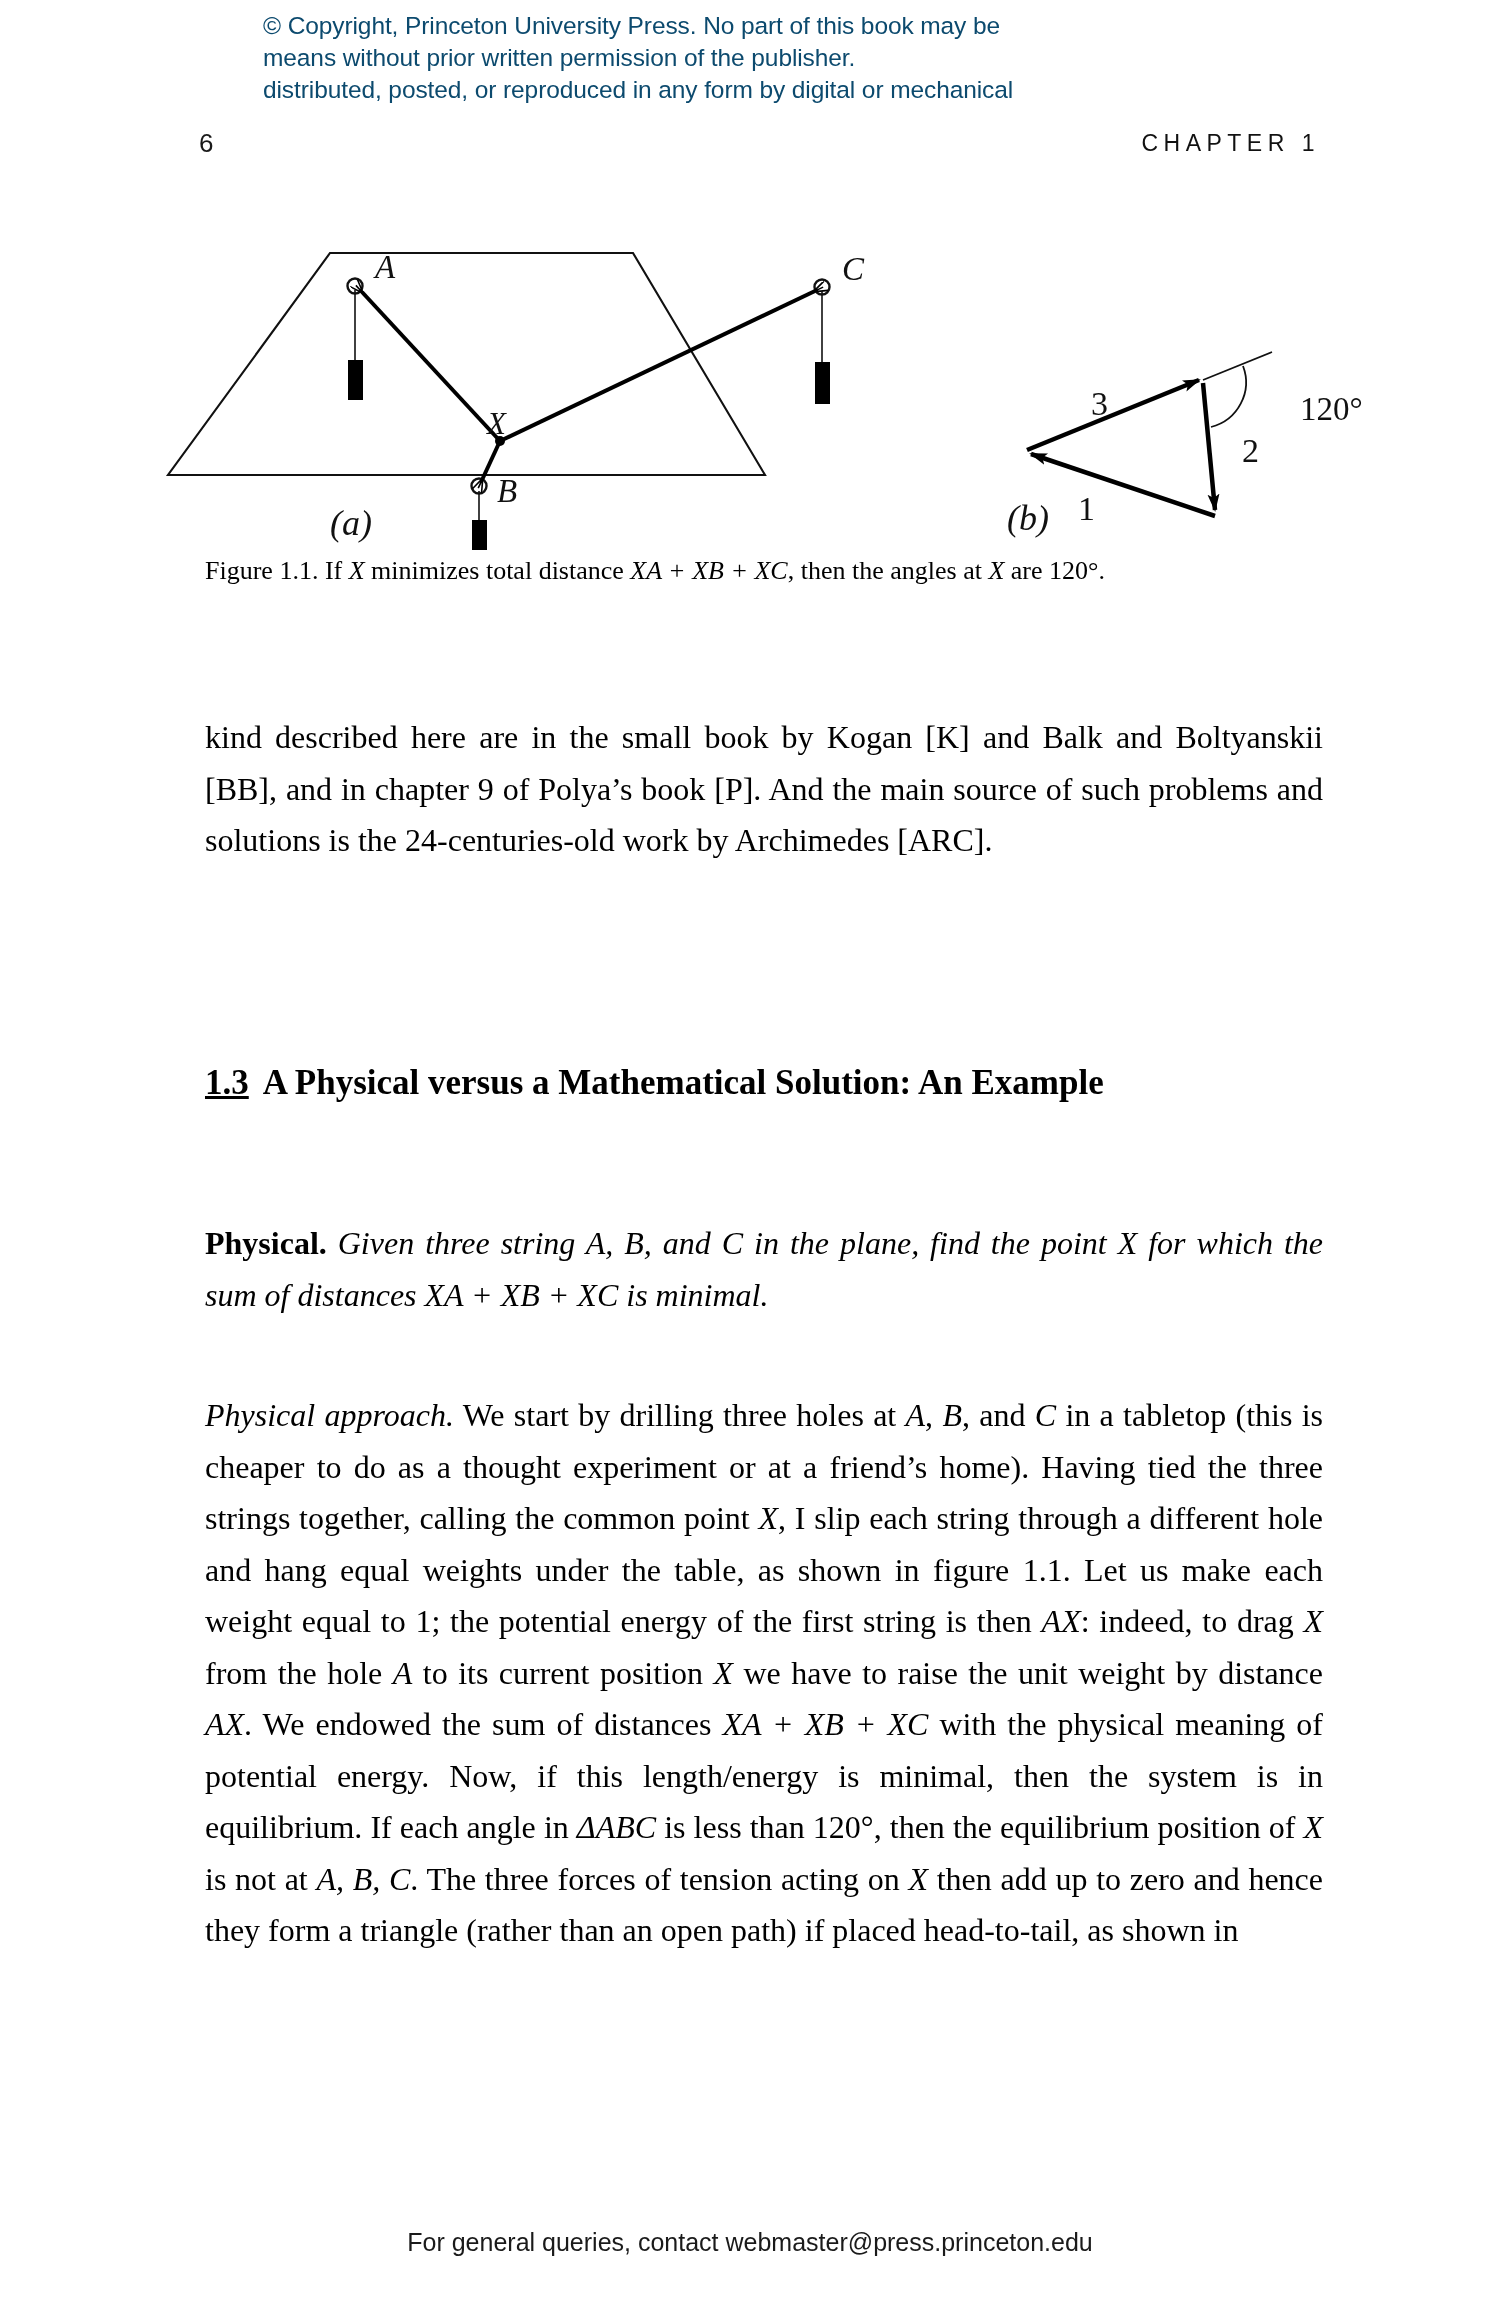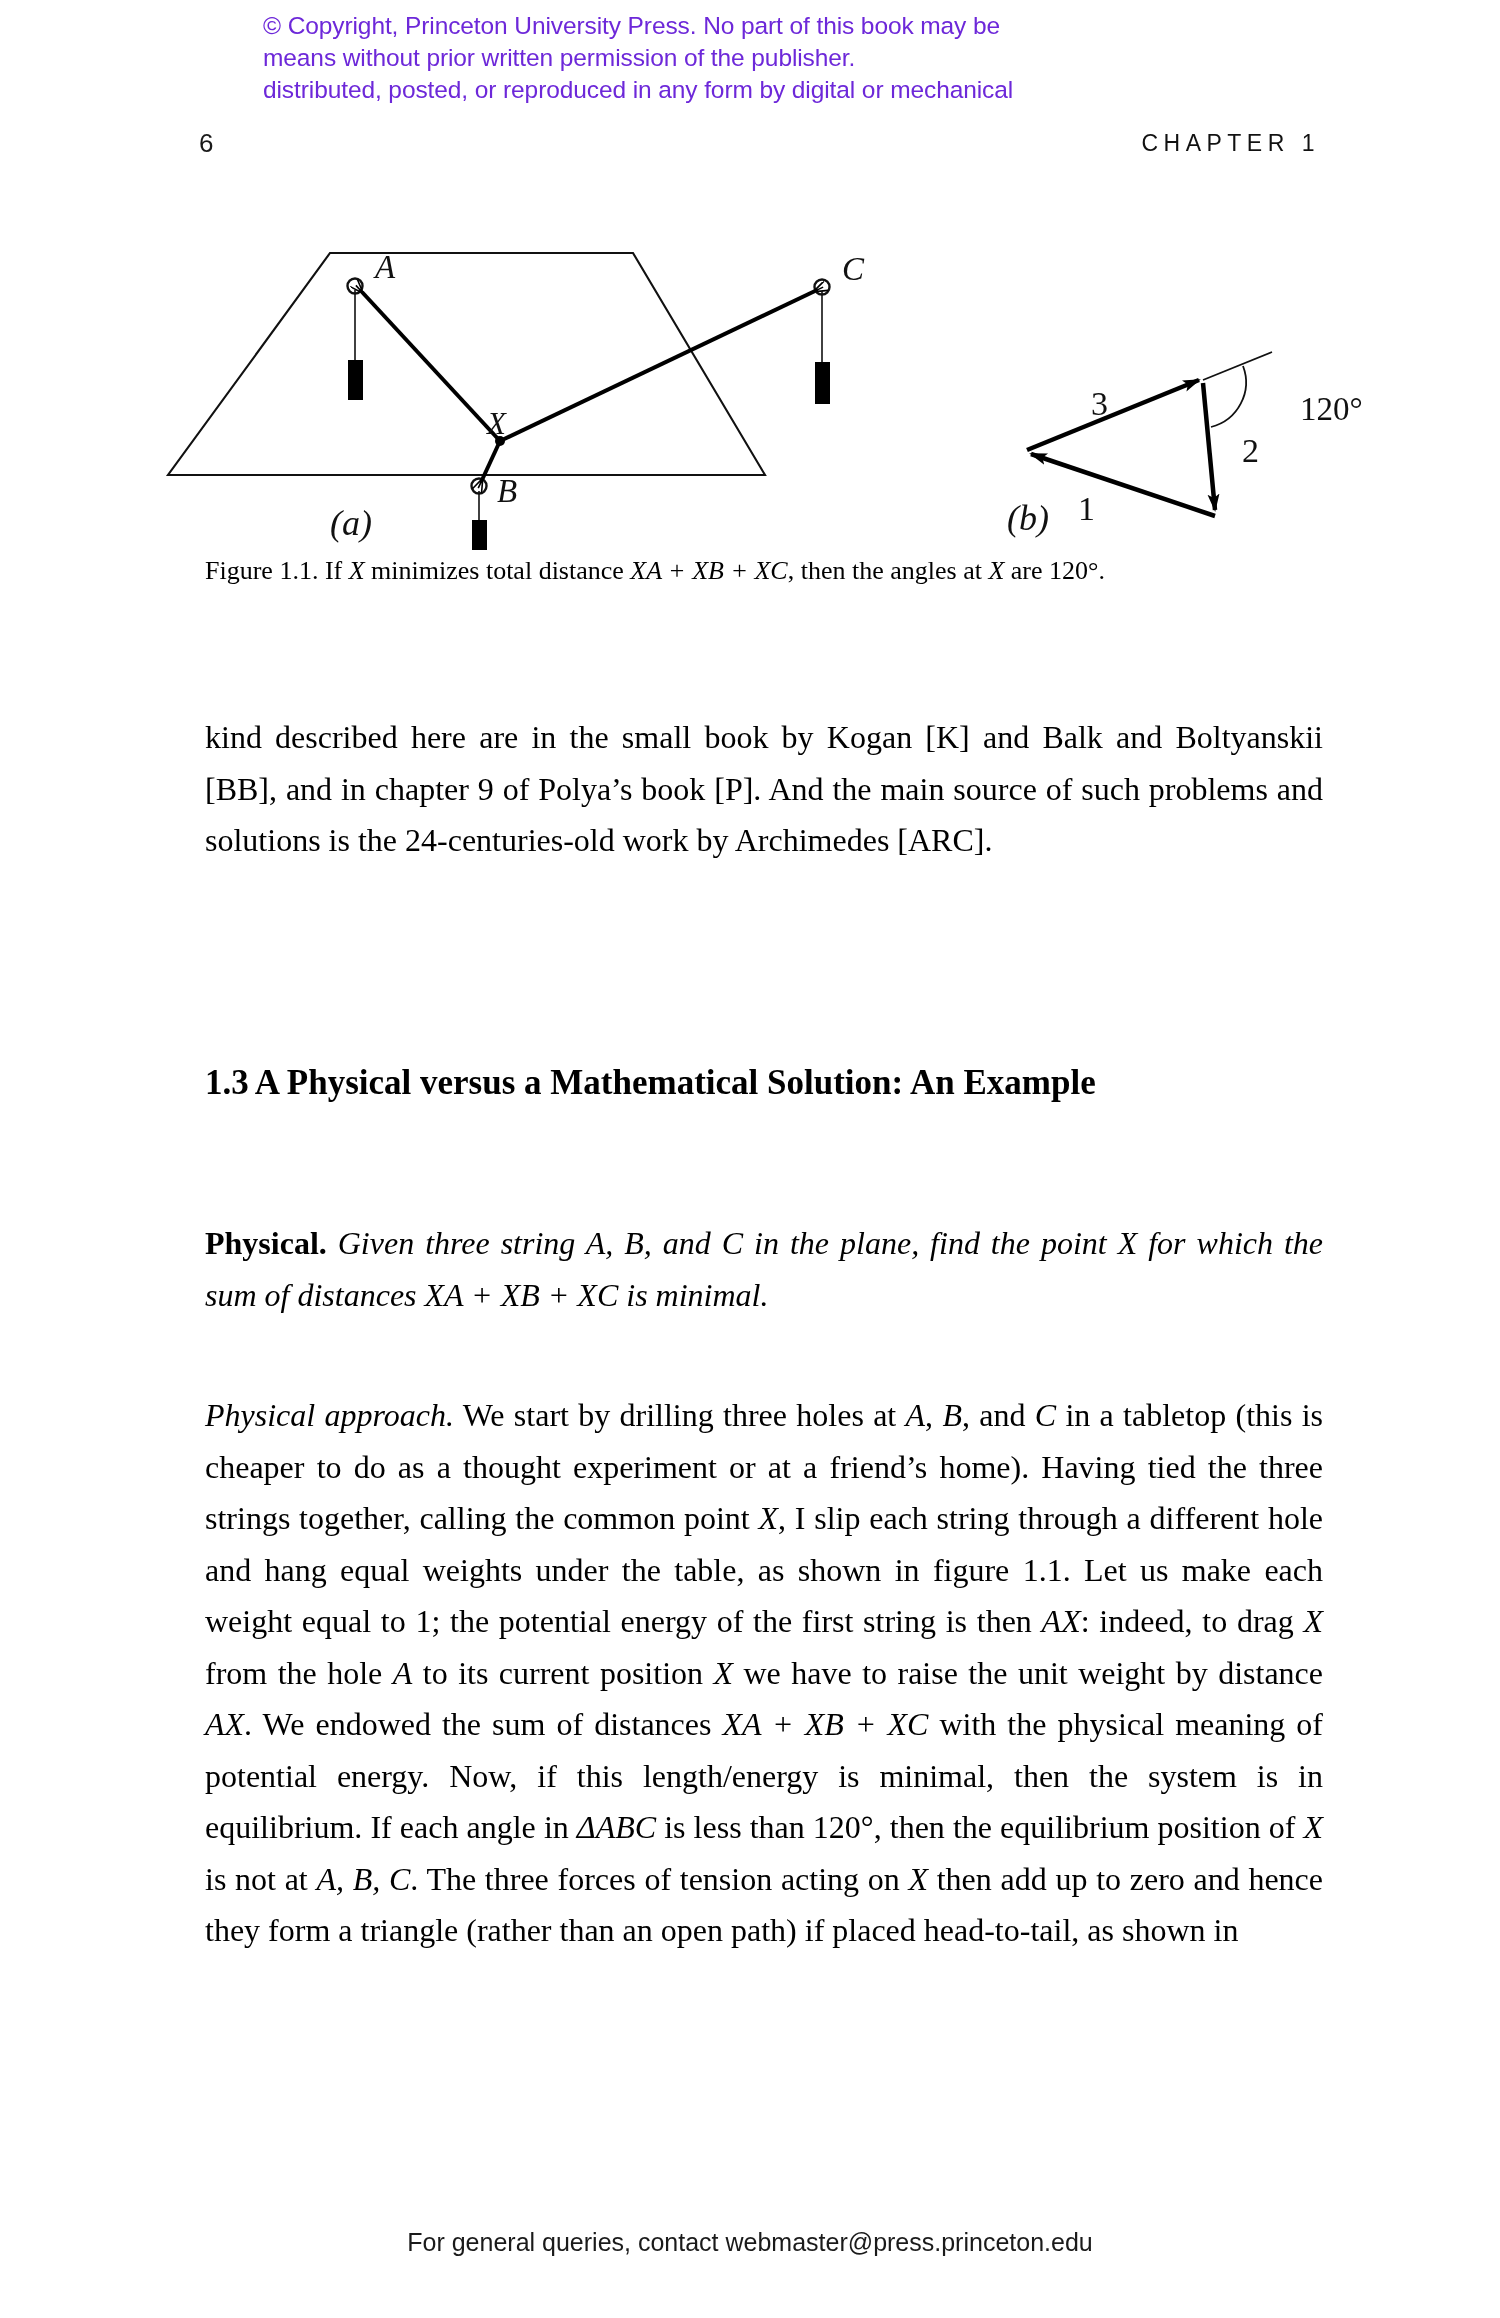--- a/index.html
+++ b/index.html
@@ -19,21 +19,21 @@
 
   
   .copyright {
     position: absolute;
     left: 263px;
     top: 10px;
     width: 960px;
     font-family: "Liberation Sans", "DejaVu Sans", sans-serif;
     font-size: 24.5px;
     line-height: 32px;
-    color: #6d28d9;
+    color: #0c4a6e;
     letter-spacing: -0.1px;
   }
   .copyright div { white-space: nowrap; }
 
   
   .runhead {
     position: absolute;
     top: 128px;
     left: 0;
     width: 1500px;
@@ -97,21 +97,21 @@
 
   .section-head {
     position: absolute;
     left: 205px;
     top: 1030px;
     width: 1118px;
     font-size: 35px;
     line-height: 47px;
     font-weight: bold;
   }
-  .section-head .num { margin-right: 6px; }
+  .section-head .num { margin-right: 14px; text-decoration: underline; }
 
   #para-problem { top: 1218px; }
   #para-problem .lead { font-weight: bold; font-style: normal; }
   #para-problem .stmt { font-style: italic; }
 
   #para-approach { top: 1390px; }
   #para-approach .lead { font-weight: normal; font-style: italic; }
 
   
   .footer {

